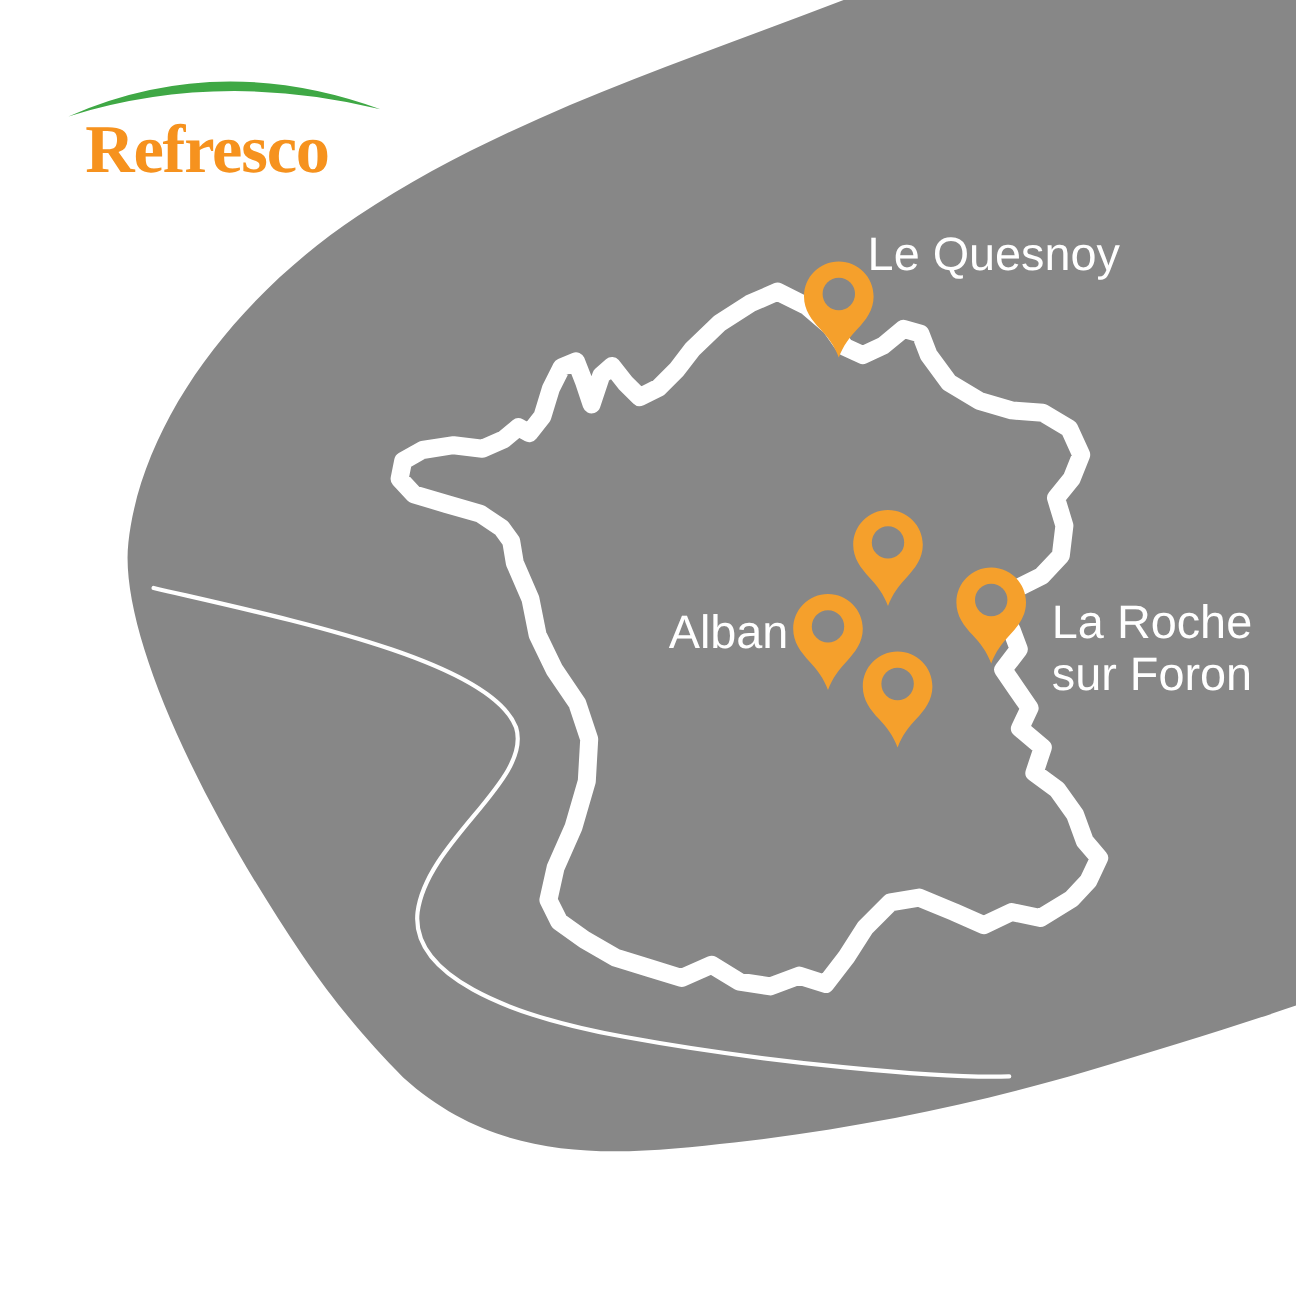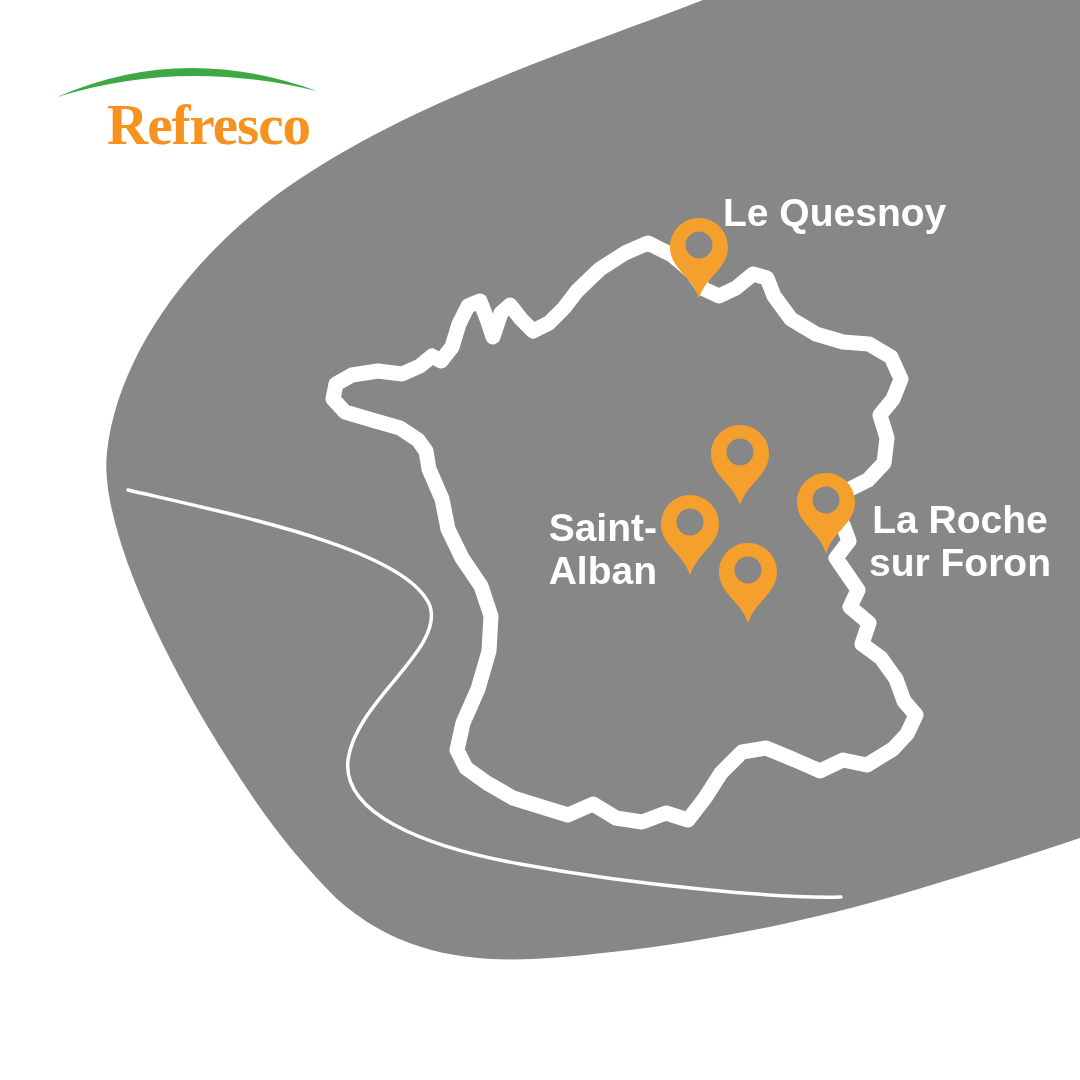--- a/index.html
+++ b/index.html
@@ -9,21 +9,21 @@
     height: 1080px;
     overflow: hidden;
     background: #ffffff;
     font-family: "Liberation Sans", sans-serif;
   }
   #scene { position: absolute; left: 0; top: 0; width: 1080px; height: 1080px; }
 
   .loc-label {
     position: absolute;
     color: #ffffff;
-    font-weight: 700;
+    font-weight: 400;
     font-size: 39px;
     line-height: 43px;
     letter-spacing: 0px;
     white-space: nowrap;
   }
   .loc-label span { display: block; }
 
   #label-le-quesnoy   { left: 723px; top: 191px; text-align: left; }
   #label-nuits        { left: 432px; top: 392px; width: 360px; text-align: center; }
   #label-saint-alban  { left: 457px; top: 506px; width: 200px; text-align: right; }
@@ -40,21 +40,20 @@
   #logo-swoosh { position: absolute; left: 0; top: 4px; width: 260px; height: 36px; }
   #logo-text {
     position: absolute;
     left: 14px;
     top: 32px;
     font-family: "Liberation Serif", serif;
     font-weight: 700;
     font-size: 57px;
     letter-spacing: -1px;
     color: #F6921E;
-    margin-left: 36px;
   }
 </style>
 </head>
 <body>
 
 <div id="canvas">
 
   <svg id="scene" viewBox="0 0 1080 1080">
 
     <path d="M703,0
@@ -105,21 +104,20 @@
     <g transform="translate(797,473)">
       <path d="M29,0 C12.98,0 0,12.98 0,29 C0,40.5 6.5,48.5 13.5,56.2 C19.5,62.8 25.5,70 29,80 C32.5,70 38.5,62.8 44.5,56.2 C51.5,48.5 58,40.5 58,29 C58,12.98 45.02,0 29,0 Z" fill="#F5A02C"></path>
       <circle cx="29" cy="27" r="13.5" fill="#878787"></circle>
     </g>
   </svg>
 
   <div class="loc-label" id="label-le-quesnoy">
     <span>Le Quesnoy</span>
   </div>
   <div class="loc-label" id="label-saint-alban">
-    <span>Saint-</span>
     <span>Alban</span>
   </div>
   <div class="loc-label" id="label-la-roche">
     <span>La Roche</span>
     <span>sur Foron</span>
   </div>
 
   <div id="logo">
     <svg id="logo-swoosh" viewBox="0 0 260 34">
       <path d="M0,32 Q125,-23 260,26 Q125,-7 0,32 Z" fill="#3FA845"></path>

